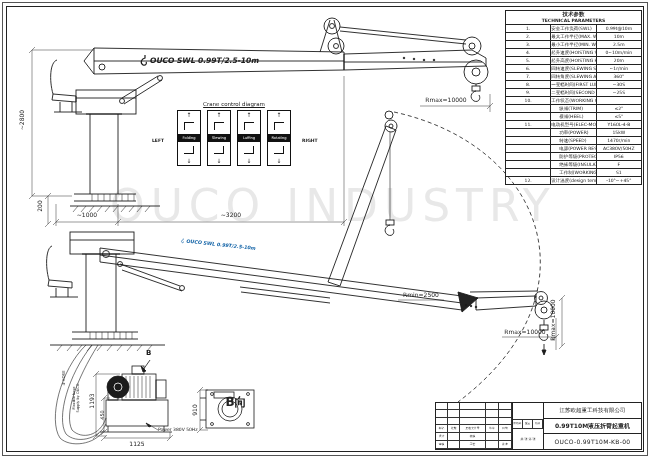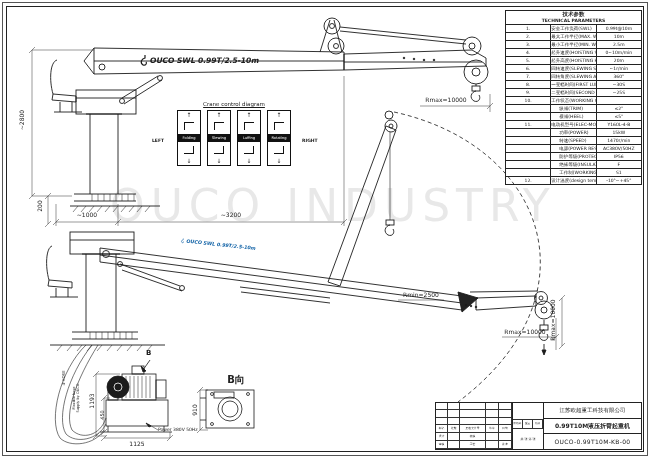--- a/index.html
+++ b/index.html
@@ -231,21 +231,21 @@
   <div class="dim rot" style="left:88px;top:411px;width:28px;font-size:5px;">450</div>
   <div class="dim" style="left:120px;top:440px;width:34px;">1125</div>
   <div class="dim" style="left:158px;top:426px;width:62px;font-size:4.5px;text-align:left;">Power  380V 50Hz</div>
   <div class="dim rot" style="left:50px;top:374px;width:28px;font-size:4px;">4-HOSE</div>
   <div class="dim rot hose-note" style="left:50px;top:392px;width:56px;height:12px;">
     <div>Flexible hose</div>
     <div>Supply by OUCO</div>
   </div>
   <div class="bmark" style="left:146px;top:349px;">B</div>
 
-  <div class="dim" style="left:224px;top:376px;width:24px;font-size:10px;font-weight:bold;">B向</div>
+  <div class="dim" style="left:224px;top:398px;width:24px;font-size:12px;font-weight:bold;">B向</div>
   <div class="dim rot" style="left:181px;top:406px;width:28px;">910</div>
 
   <div class="logo logo-upper">
     <svg width="10" height="13" viewBox="0 0 10 13">
       <path d="M7,1 L7,4 C3,5 2,9 5,11 C8,12 9,9 8,8" stroke="#1b1b1b" stroke-width="1.2" fill="none"></path>
     </svg>
     <span>OUCO SWL 0.99T/2.5-10m</span>
   </div>
   <div class="logo logo-lower">
     <svg width="7" height="9" viewBox="0 0 10 13">

